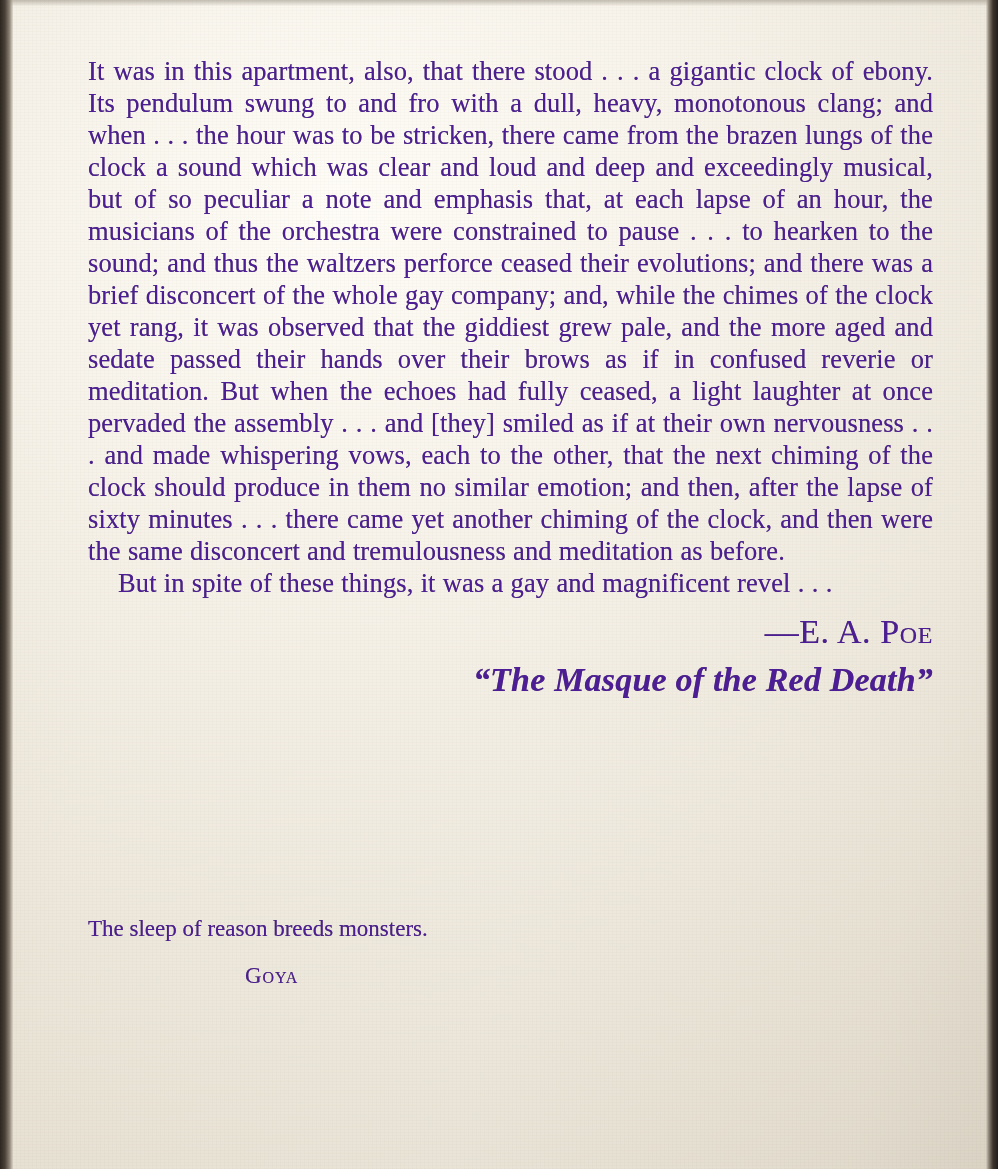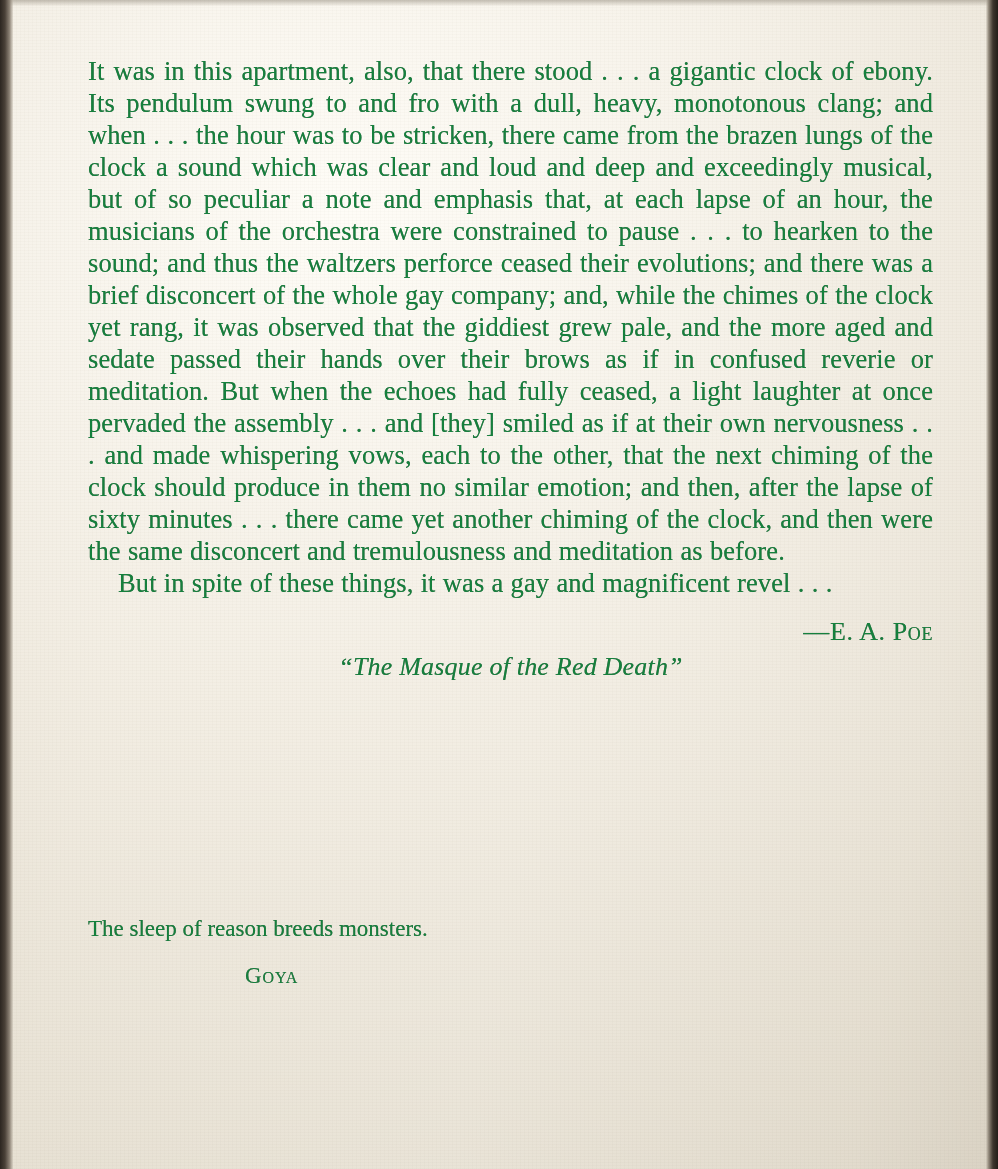--- a/index.html
+++ b/index.html
@@ -9,21 +9,21 @@
     background: #ffffff;
   }
 
   .page {
     position: relative;
     width: 998px;
     height: 1169px;
     overflow: hidden;
     background: #e9e4da;
     font-family: "Liberation Serif", "DejaVu Serif", serif;
-    color: #15803d;
+    color: #4c1d95;
     box-sizing: border-box;
   }
 
   
   .paper-tint {
     position: absolute;
     inset: 0;
     background:
       radial-gradient(140% 105% at 34% 18%, rgba(255,253,248,0.96) 0%, rgba(243,238,228,0.80) 42%, rgba(226,219,205,0.55) 78%, rgba(213,205,190,0.55) 100%),
       linear-gradient(100deg, #ded7c9 0%, #efeade 18%, #f2eee4 55%, #e7e1d4 88%, #d9d2c3 100%);
@@ -86,38 +86,37 @@
     hyphens: none;
   }
 
   .body-para + .body-para {
     text-indent: 30px;
   }
 
   .attribution {
     margin-top: 16px;
     text-align: right;
-    font-size: 26px;
+    font-size: 34px;
     line-height: 34px;
     text-shadow: 0 0 0.6px rgba(27,23,20,0.55);
   }
 
   .attrib-author {
     display: block;
     font-variant: small-caps;
     letter-spacing: 0.6px;
   }
 
   .attrib-source {
     display: block;
     font-style: italic;
-    font-weight: 400;
+    font-weight: 700;
     letter-spacing: 0.2px;
-    margin-top: 1px;
-    text-align: center;
+    margin-top: 14px;
   }
 
   .epigraph {
     margin: 0;
     font-size: 23px;
     line-height: 33px;
     text-shadow: 0 0 0.6px rgba(27,23,20,0.55);
   }
 
   .epigraph-text {

